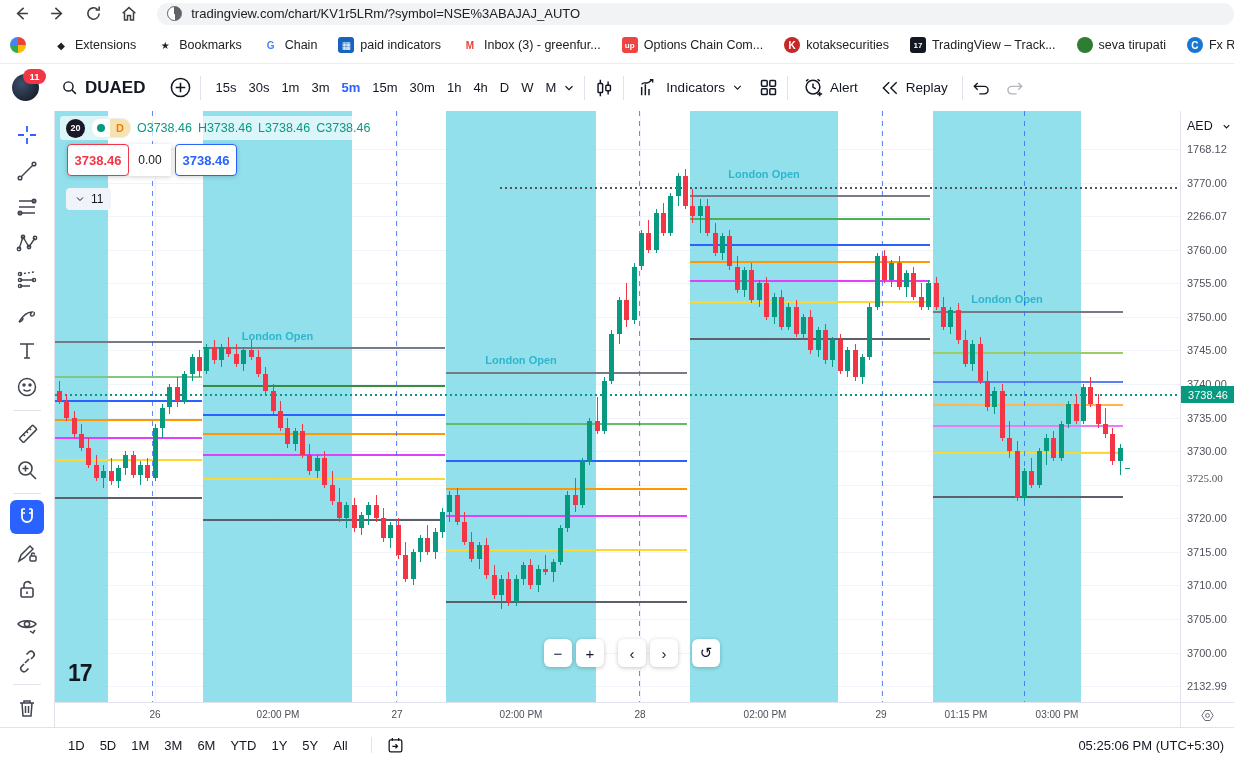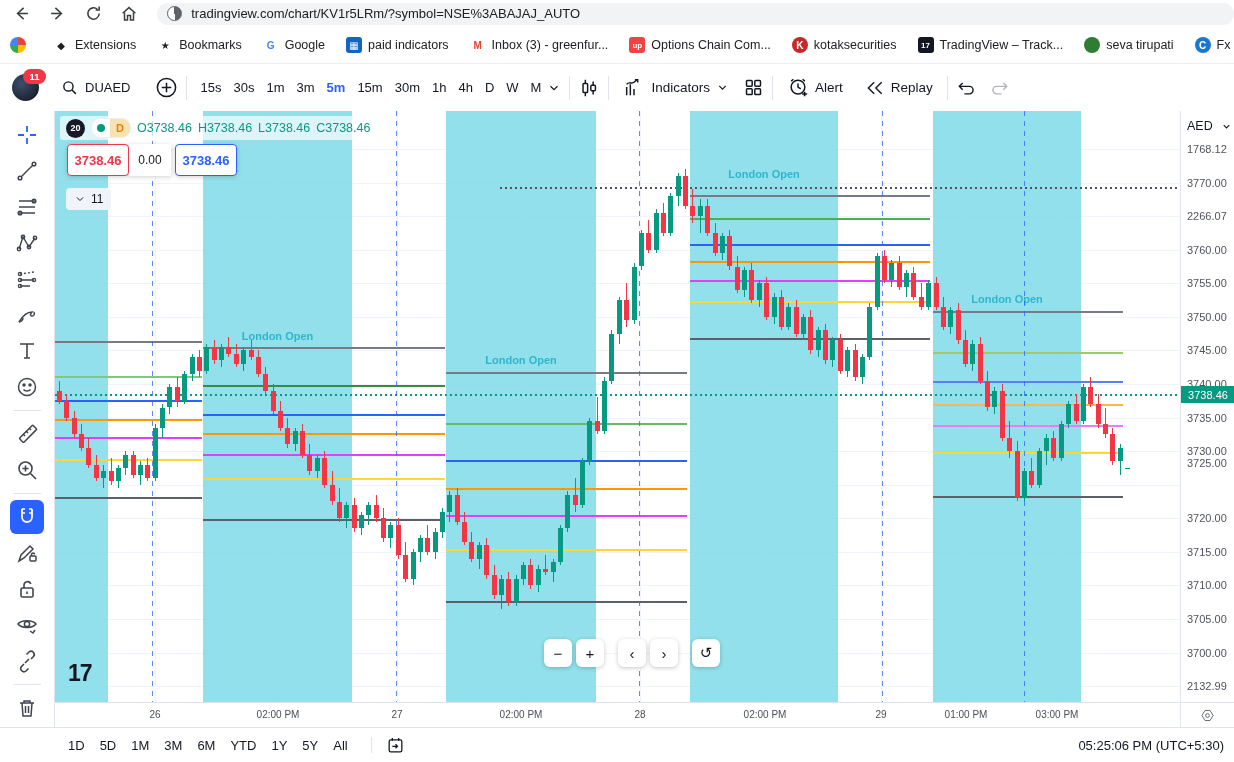--- a/index.html
+++ b/index.html
@@ -16,21 +16,21 @@
   #bookmarksBar{position:absolute;left:0;top:27px;width:1234px;height:37px;background:#fff;display:flex;align-items:center;padding-left:10px;box-sizing:border-box;border-bottom:1px solid #ececec;}
   .bm{display:flex;align-items:center;margin-right:21px;cursor:pointer;white-space:nowrap;}
   .bm .fav{width:16px;height:16px;margin-right:6px;display:flex;align-items:center;justify-content:center;font-size:10px;font-weight:bold;border-radius:3px;flex:0 0 16px;}
   .bm .lbl{font-size:12.5px;color:#202124;}
   
   #tvBar{position:absolute;left:0;top:64px;width:1234px;height:47px;background:#fff;border-bottom:1px solid #e0e3eb;display:flex;align-items:center;}
   .vdiv{width:1px;height:24px;background:#e0e3eb;margin:0 8px;flex:0 0 1px;}
   #avatar{position:relative;width:27px;height:27px;border-radius:50%;background:radial-gradient(circle at 35% 35%,#3c4f6b,#10131c);margin-left:12px;cursor:pointer;flex:0 0 27px;}
   #avatarBadge{position:absolute;top:-5px;right:-7px;min-width:17px;height:15px;border-radius:8px;background:#f23645;color:#fff;font-size:9.5px;font-weight:bold;display:flex;align-items:center;justify-content:center;padding:0 3px;}
   #symSearch{display:flex;align-items:center;gap:7px;margin-left:22px;cursor:pointer;}
-  #symSearch .t{font-size:13px;font-weight:normal;color:#131722;}
+  #symSearch .t{font-size:17px;font-weight:bold;color:#131722;}
   .tvicon{color:#3a3e4a;display:flex;align-items:center;justify-content:center;cursor:pointer;}
   .interval{font-size:13px;color:#131722;padding:5px 6px;border-radius:4px;cursor:pointer;}
   .interval.active{color:#2962ff;font-weight:bold;}
   .tvbtn{display:flex;align-items:center;gap:6px;font-size:13.5px;color:#131722;cursor:pointer;padding:4px 6px;}
   
   #drawBar{position:absolute;left:0;top:111px;width:55px;height:616px;background:#fff;border-right:1px solid #e0e3eb;box-sizing:border-box;display:flex;flex-direction:column;align-items:center;padding-top:6px;}
   .tool{width:34px;height:34px;border-radius:6px;display:flex;align-items:center;justify-content:center;color:#40444f;margin:1px 0;cursor:pointer;}
   .tool.blue{color:#2962ff;}
   .tool.active{background:#2962ff;color:#fff;}
   .hdiv{width:28px;height:1px;background:#e0e3eb;margin:5px 0;}
@@ -118,21 +118,21 @@
       <div class="bm">
         <div class="fav" style="color: rgb(32, 33, 36);">◆</div>
         <div class="lbl">Extensions</div>
       </div>
       <div class="bm">
         <div class="fav" style="color: rgb(32, 33, 36);">★</div>
         <div class="lbl">Bookmarks</div>
       </div>
       <div class="bm">
         <div class="fav" style="color: rgb(66, 133, 244);">G</div>
-        <div class="lbl">Google</div>
+        <div class="lbl">Chain</div>
       </div>
       <div class="bm">
         <div class="fav" style="background: rgb(21, 101, 192); color: rgb(255, 255, 255);">▦</div>
         <div class="lbl">paid indicators</div>
       </div>
       <div class="bm">
         <div class="fav" style="color: rgb(234, 67, 53);">M</div>
         <div class="lbl">Inbox (3) - greenfur...</div>
       </div>
       <div class="bm">
@@ -800,40 +800,40 @@
         <div class="ptick" style="top: 32px;">1768.12</div>
         <div class="ptick" style="top: 65.5715px;">3770.00</div>
         <div class="ptick" style="top: 99.143px;">2266.07</div>
         <div class="ptick" style="top: 132.714px;">3760.00</div>
         <div class="ptick" style="top: 166.286px;">3755.00</div>
         <div class="ptick" style="top: 199.857px;">3750.00</div>
         <div class="ptick" style="top: 233.429px;">3745.00</div>
         <div class="ptick" style="top: 267px;">3740.00</div>
         <div class="ptick" style="top: 300.572px;">3735.00</div>
         <div class="ptick" style="top: 334.143px;">3730.00</div>
-        <div class="ptick" style="top: 346px;">3725.00</div>
+        <div class="ptick" style="top: 361px; font-family: Liberation Serif, serif;">3725.00</div>
         <div class="ptick" style="top: 401.286px;">3720.00</div>
         <div class="ptick" style="top: 434.858px;">3715.00</div>
         <div class="ptick" style="top: 468.429px;">3710.00</div>
         <div class="ptick" style="top: 502.001px;">3705.00</div>
         <div class="ptick" style="top: 535.572px;">3700.00</div>
         <div class="ptick" style="top: 569.144px;">2132.99</div>
       </div>
     <div id="priceBadge" style="top: 275.341px;">3738.46</div>
   </div>
 
   <div id="timeAxis">
       <div class="ttick" style="left: 100px;">26</div>
       <div class="ttick" style="left: 223px;">02:00 PM</div>
       <div class="ttick" style="left: 342px;">27</div>
       <div class="ttick" style="left: 466px;">02:00 PM</div>
       <div class="ttick" style="left: 585px;">28</div>
       <div class="ttick" style="left: 710px;">02:00 PM</div>
       <div class="ttick" style="left: 826px;">29</div>
-      <div class="ttick" style="left: 911px;">01:00 PM</div>
+      <div class="ttick" style="left: 911px;">01:15 PM</div>
       <div class="ttick" style="left: 1002px;">03:00 PM</div>
     </div>
   <div id="axisCorner">
     <svg width="15" height="15" viewBox="0 0 24 24" fill="none" stroke="#6a6d78" stroke-width="1.6">
         <path d="M8 4 H16 L21 12 L16 20 H8 L3 12 Z"></path>
         <circle cx="12" cy="12" r="3"></circle>
       </svg>
   </div>
 
   <div id="bottomBar">

